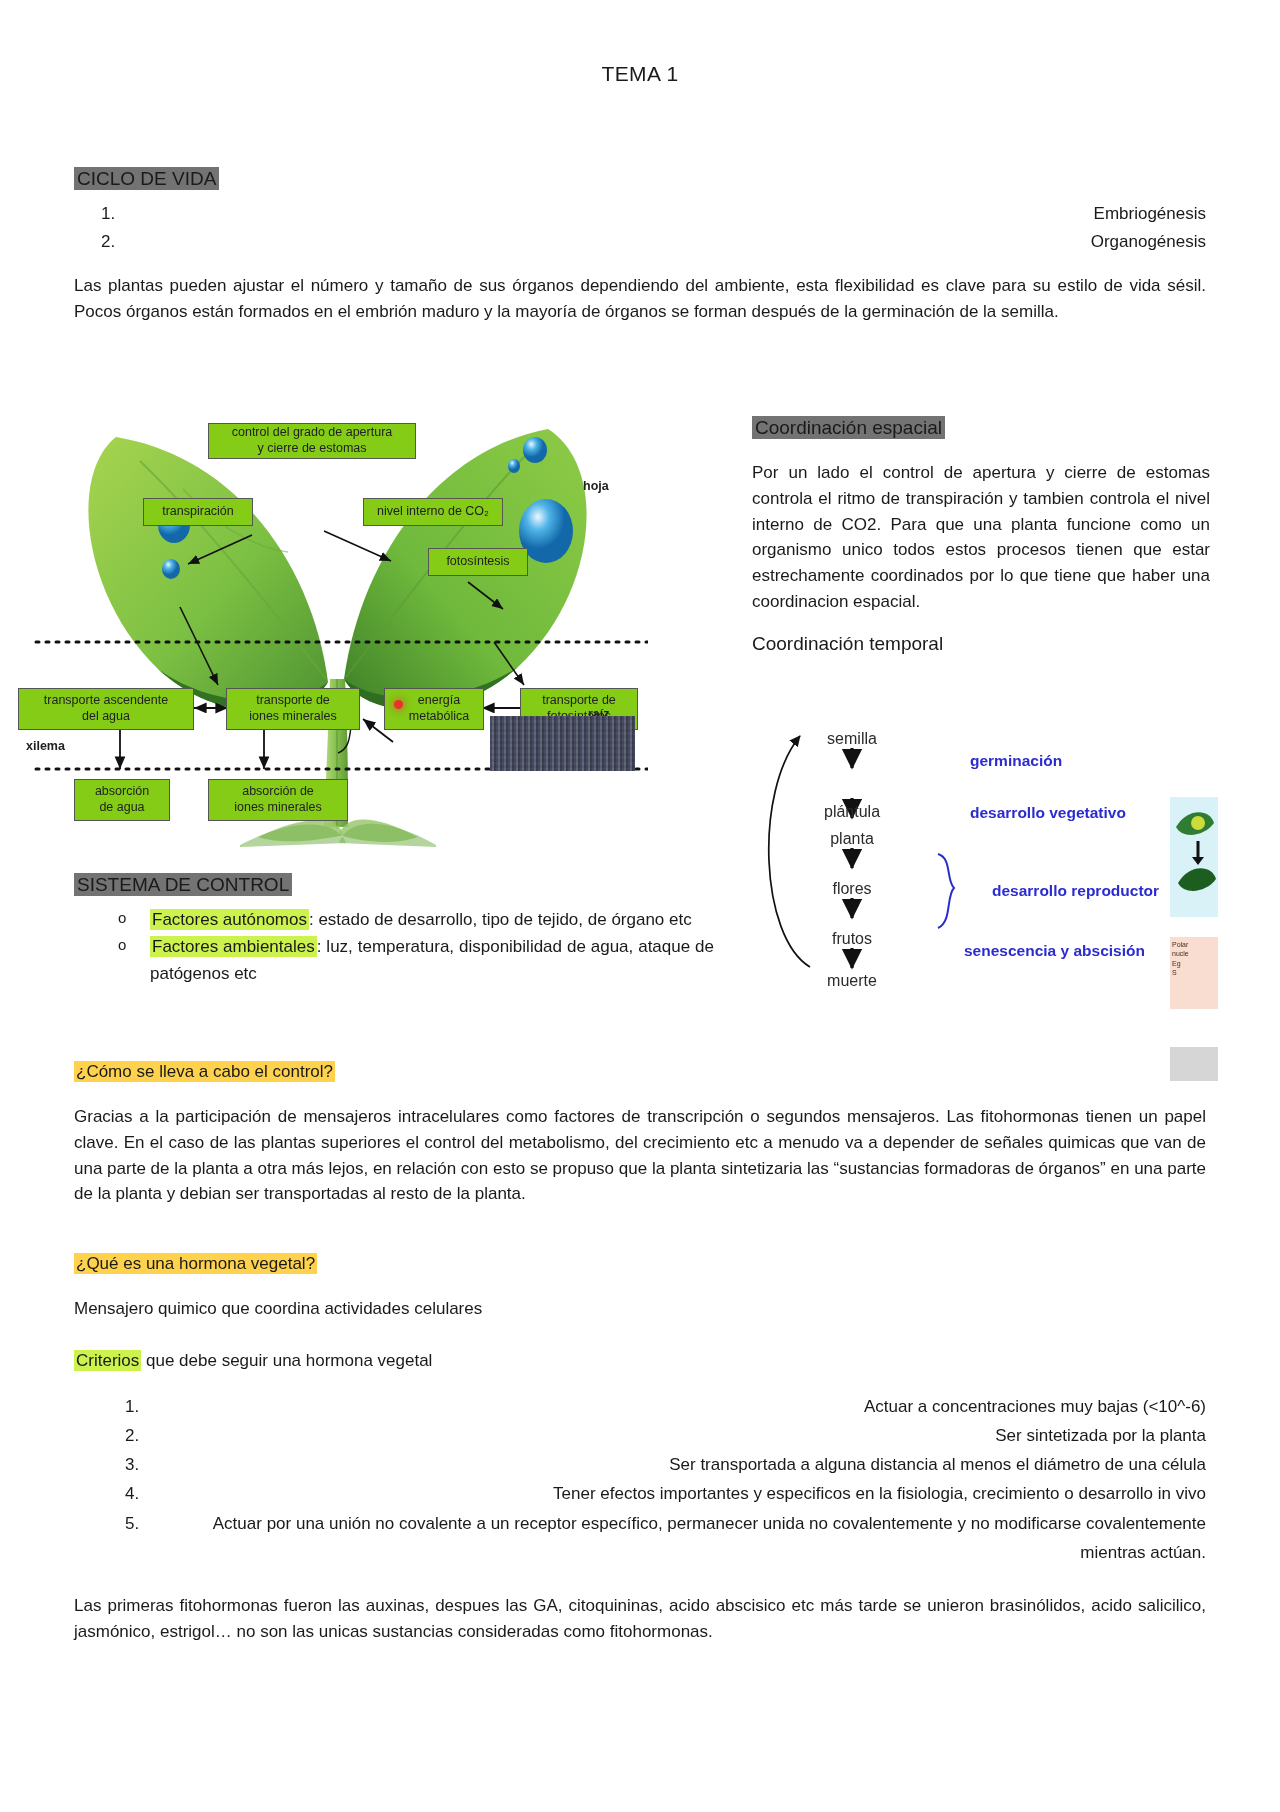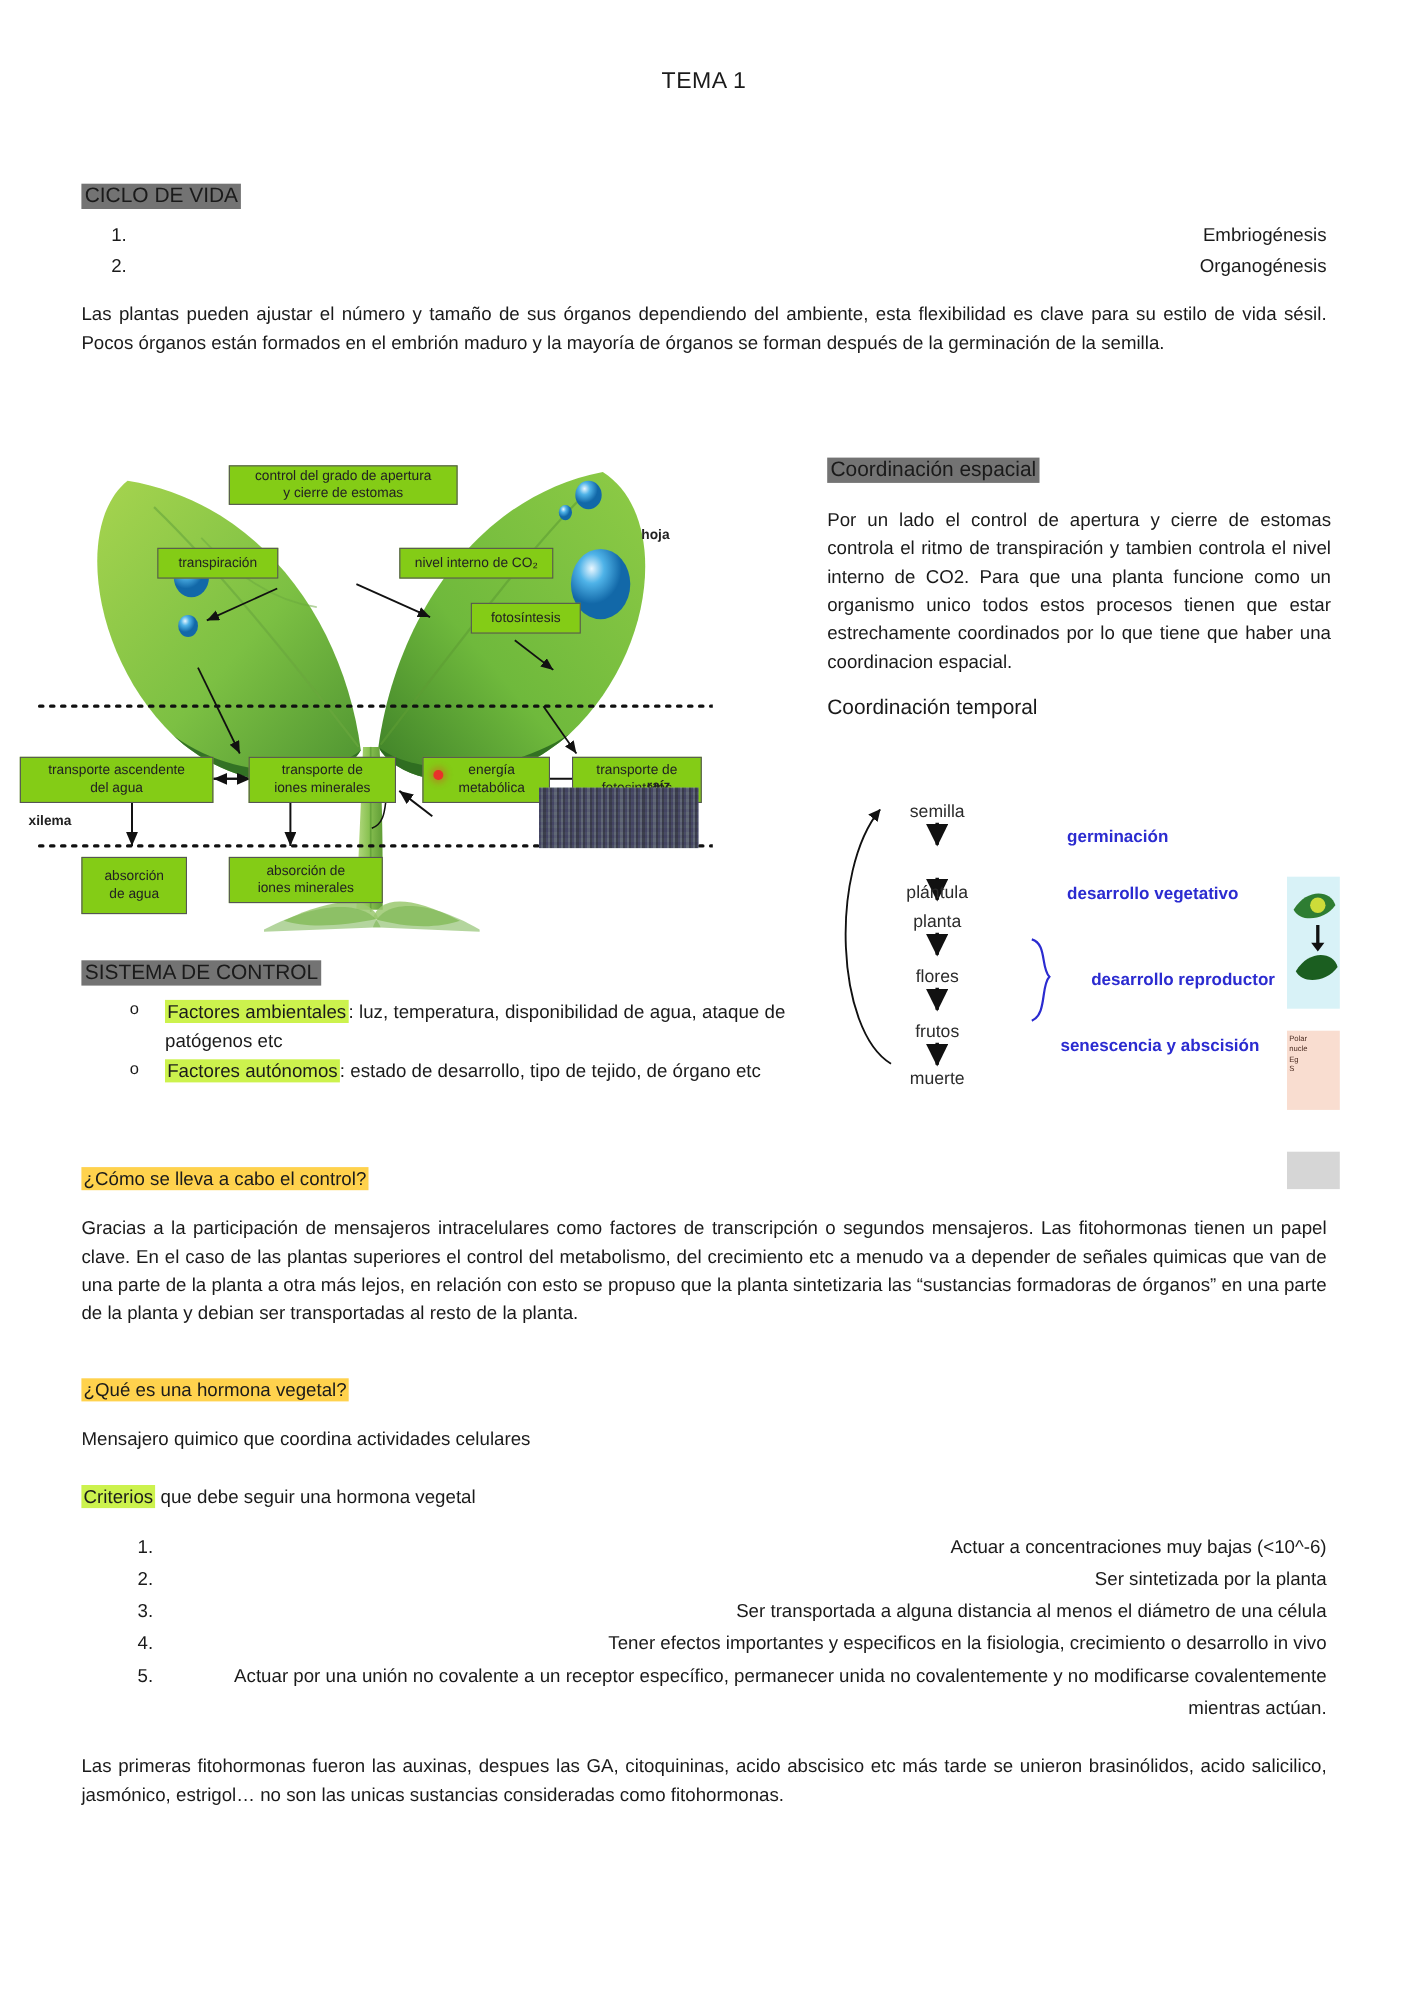--- a/index.html
+++ b/index.html
@@ -203,32 +203,32 @@
     </div>
 
     <div class="dbox" style="left:10px; top:271px; width:176px; height:42px;">
       <span style="white-space:pre-line">transporte ascendente
 del agua</span>
     </div>
     <div class="dbox" style="left:218px; top:271px; width:134px; height:42px;">
       <span style="white-space:pre-line">transporte de
 iones minerales</span>
     </div>
-    <div class="dbox" style="left:376px; top:271px; width:116px; height:42px; padding-left:16px;">
+    <div class="dbox" style="left:376px; top:271px; width:100px; height:42px; padding-left:16px;">
       <span style="white-space:pre-line">energía
 metabólica</span>
     </div>
     <div style="position:absolute; left:386px; top:283px; width:9px; height:9px; border-radius:50%;
                 background:#e8322a; box-shadow:0 0 6px 3px rgba(232,50,42,.35);"></div>
     <div class="dbox" style="left:512px; top:271px; width:118px; height:42px;">
       <span style="white-space:pre-line">transporte de
 fotosintatos</span>
     </div>
 
-    <div class="dbox" style="left:66px; top:362px; width:96px; height:52px;">
+    <div class="dbox" style="left:66px; top:362px; width:96px; height:42px;">
       <span style="white-space:pre-line">absorción
 de agua</span>
     </div>
     <div class="dbox" style="left:200px; top:362px; width:140px; height:42px;">
       <span style="white-space:pre-line">absorción de
 iones minerales</span>
     </div>
 
     <div class="dlabel" style="left:18px; top:322px;">xilema</div>
     <div class="dlabel" style="left:570px; top:322px;">floema</div>
@@ -295,24 +295,24 @@
 S</span>
   </div>
   <div class="mini" id="mini-gray"></div>
 
   <div class="col-left" style="top:812px; width:640px;">
     <div class="h-sec">
       <span class="hl-pink">SISTEMA DE CONTROL</span>
     </div>
     <ul class="circ">
       <li>
-        <span class="hl-green">Factores ambientales</span><span>: luz, temperatura, disponibilidad de agua, ataque de patógenos etc</span>
+        <span class="hl-green">Factores autónomos</span><span>: estado de desarrollo, tipo de tejido, de órgano etc</span>
       </li>
       <li>
-        <span class="hl-green">Factores autónomos</span><span>: estado de desarrollo, tipo de tejido, de órgano etc</span>
+        <span class="hl-green">Factores ambientales</span><span>: luz, temperatura, disponibilidad de agua, ataque de patógenos etc</span>
       </li>
     </ul>
   </div>
 
   <div class="col-left" style="top:1000px; width:1132px;">
     <div style="font-size:17px;">
       <span class="hl-yellow">¿Cómo se lleva a cabo el control?</span>
     </div>
     <p class="para" style="margin-top:22px;">Gracias a la participación de mensajeros intracelulares como factores de transcripción o segundos mensajeros. Las fitohormonas tienen un papel clave. En el caso de las plantas superiores el control del metabolismo, del crecimiento etc a menudo va a depender de señales quimicas que van de una parte de la planta a otra más lejos, en relación con esto se propuso que la planta sintetizaria las “sustancias formadoras de órganos” en una parte de la planta y debian ser transportadas al resto de la planta.</p>
   </div>

